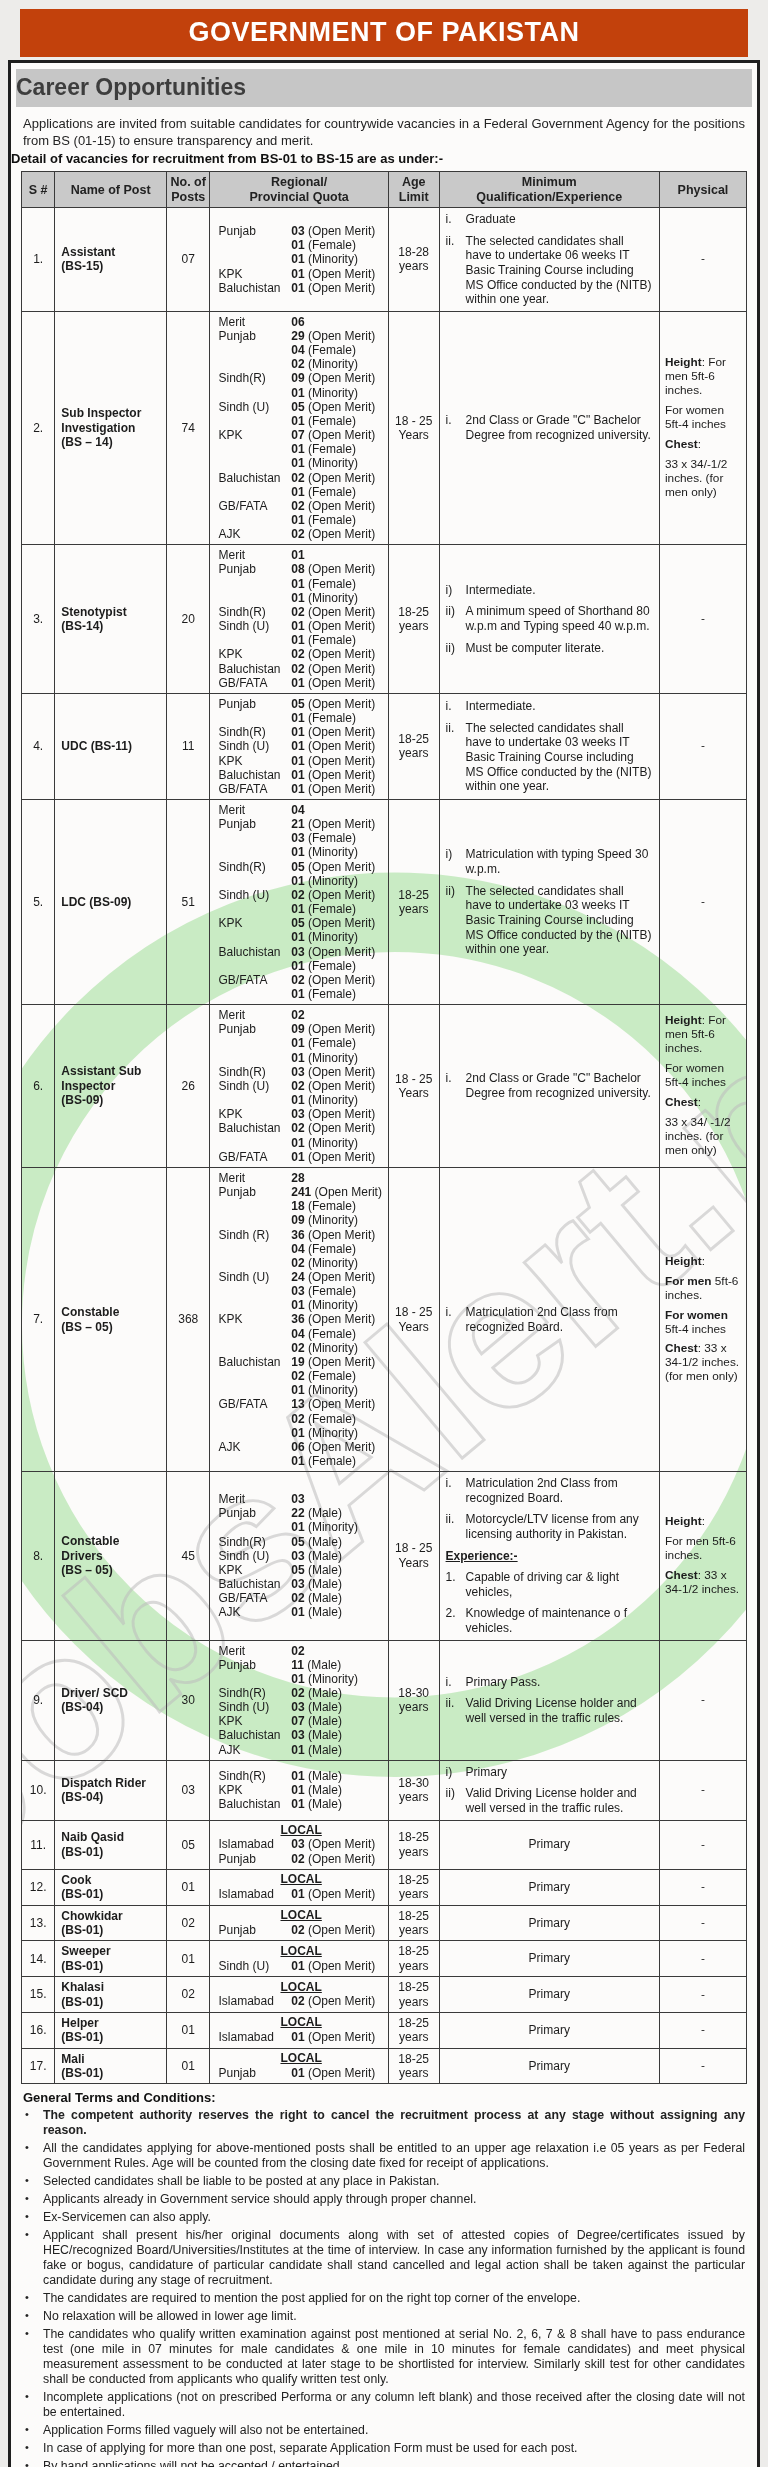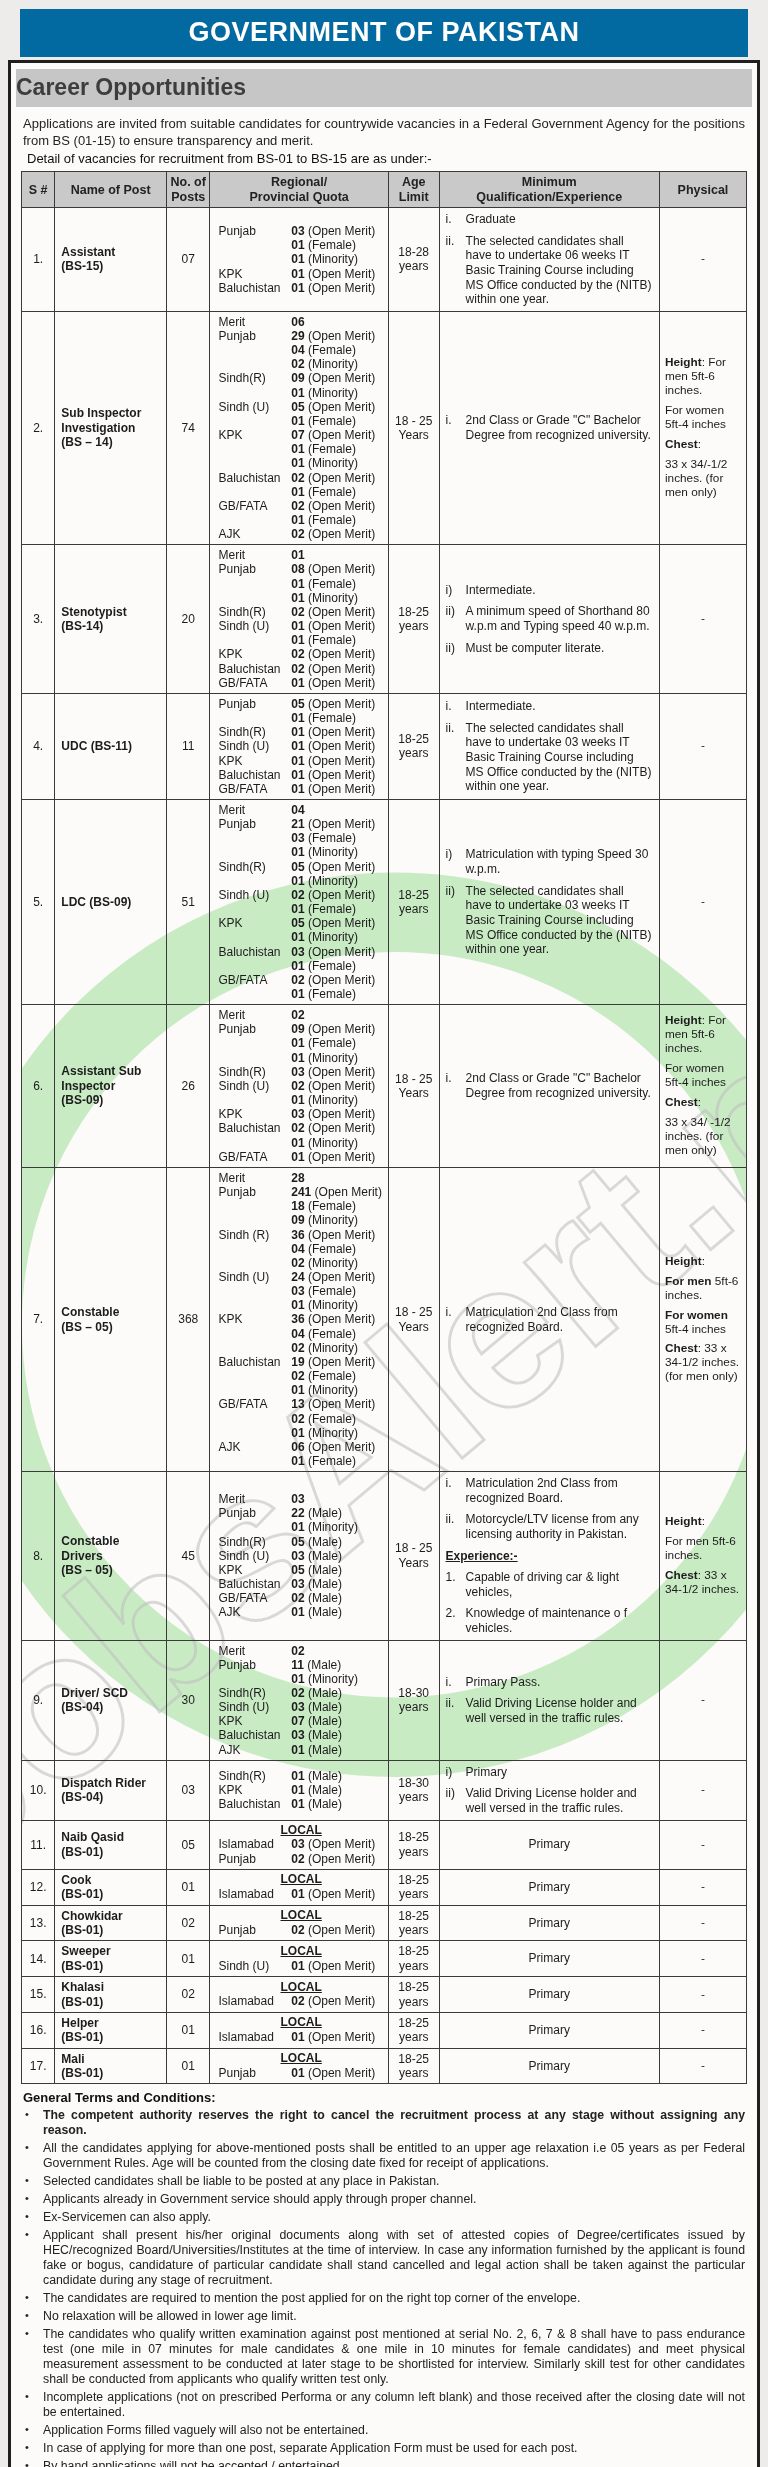--- a/index.html
+++ b/index.html
@@ -1,29 +1,29 @@
 <!DOCTYPE html>
 <html><head>
 <meta charset="utf-8">
 <style>
   * { box-sizing: border-box; }
   html,body { margin:0; padding:0; }
   body { width:768px; background:#edecea; font-family:"Liberation Sans", sans-serif; color:#1c1c1c; }
   .page { width:768px; position:relative; padding:9px 0 4px; }
 
-  .title-bar { margin:0 20px; background:#0369a1; color:#fff; text-align:center;
+  .title-bar { margin:0 20px; background:#c2410c; color:#fff; text-align:center;
     font-weight:bold; font-size:27px; letter-spacing:.5px; padding:8px 0 9px; }
 
   .frame { margin:3px 8px 0; border:3px solid #1f1f1f; background:#fcfbfa; position:relative; }
 
   .subtitle-bar { background:#c6c6c6; color:#3d3d3d; font-weight:bold;
     font-size:23px; padding:5px 0 6px; margin:6px 5px 0; }
 
   .intro { margin:8px 12px 0; font-size:13px; line-height:1.32; text-align:justify; color:#242424; }
-  .detail { margin:2px 16px 5px; font-size:13px; font-weight:normal; color:#101010; }
+  .detail { margin:2px 0 5px; font-size:13px; font-weight:bold; color:#101010; }
 
   .twrap { position:relative; margin:0 10px; }
   .wm { position:absolute; left:0; top:400px; width:100%; height:1420px; z-index:0; pointer-events:none; }
   table { width:100%; border-collapse:collapse; position:relative; z-index:1; }
   th,td { border:1px solid #3a3a3a; }
   th { background:#c9c9c9; font-size:12.5px; font-weight:bold; white-space:pre-line; padding:3px 2px; color:#222; line-height:1.15; }
   td { font-size:12px; padding:3px 4px; vertical-align:middle; line-height:1.2; }
   .td-sn   { width:4.6%;  text-align:center; }
   .td-name { width:15.4%; font-weight:bold; white-space:pre-line; padding-left:6px; }
   .td-posts{ width:6%;    text-align:center; }

